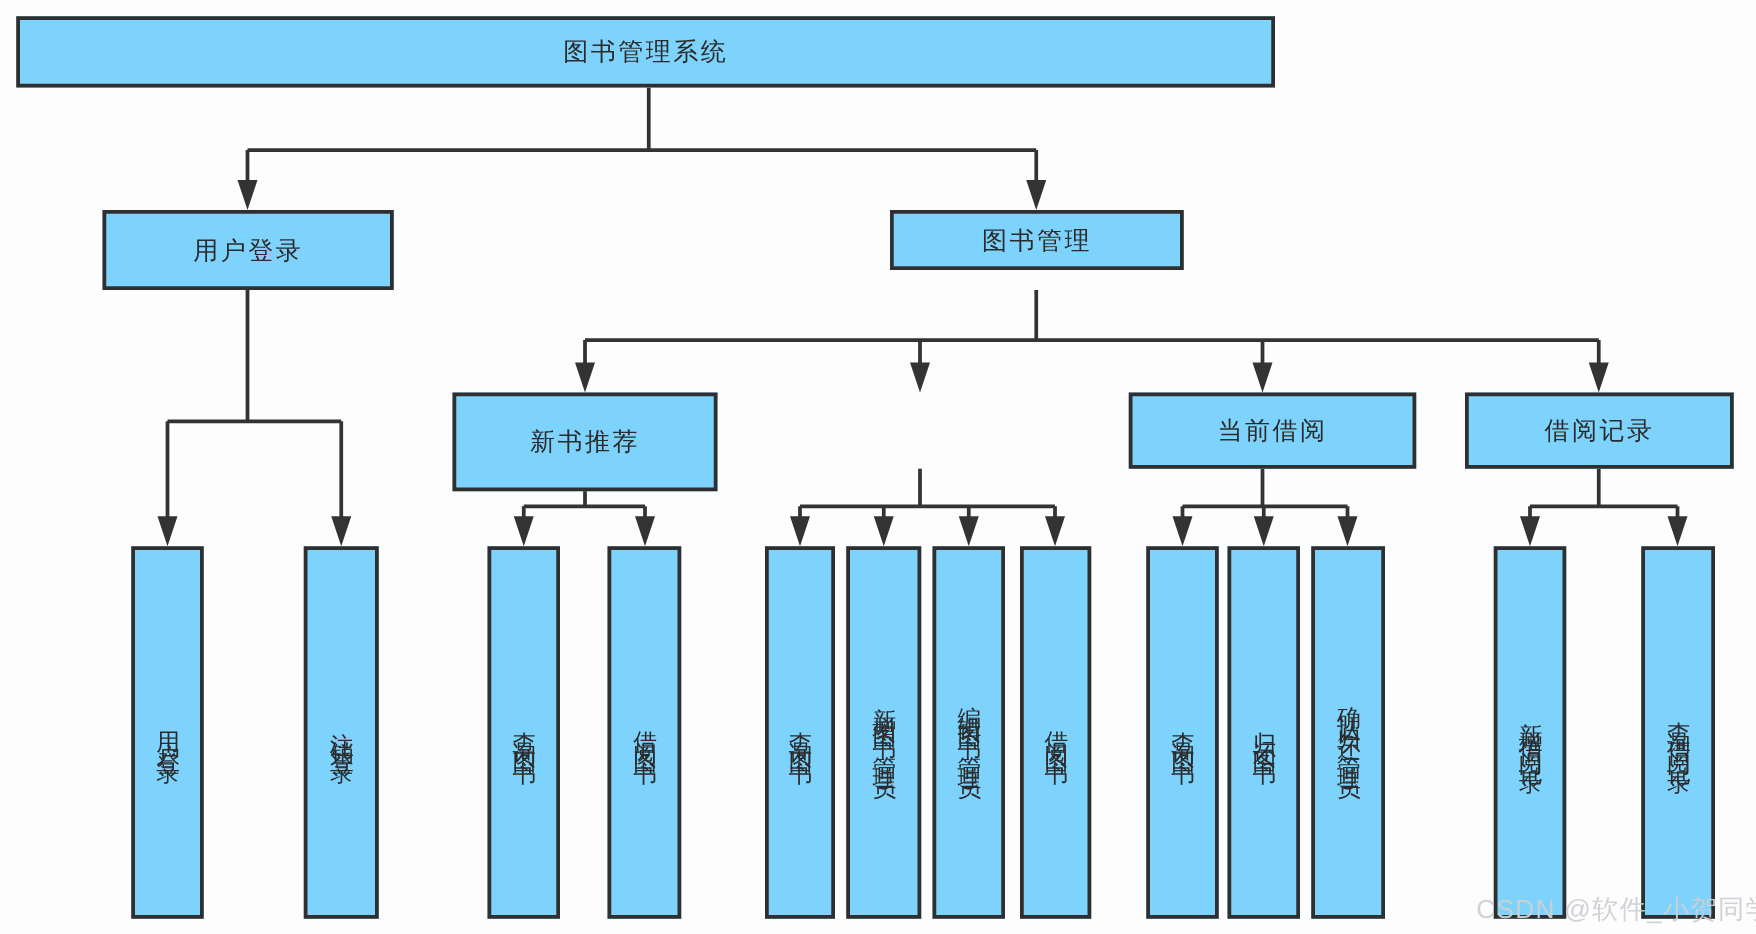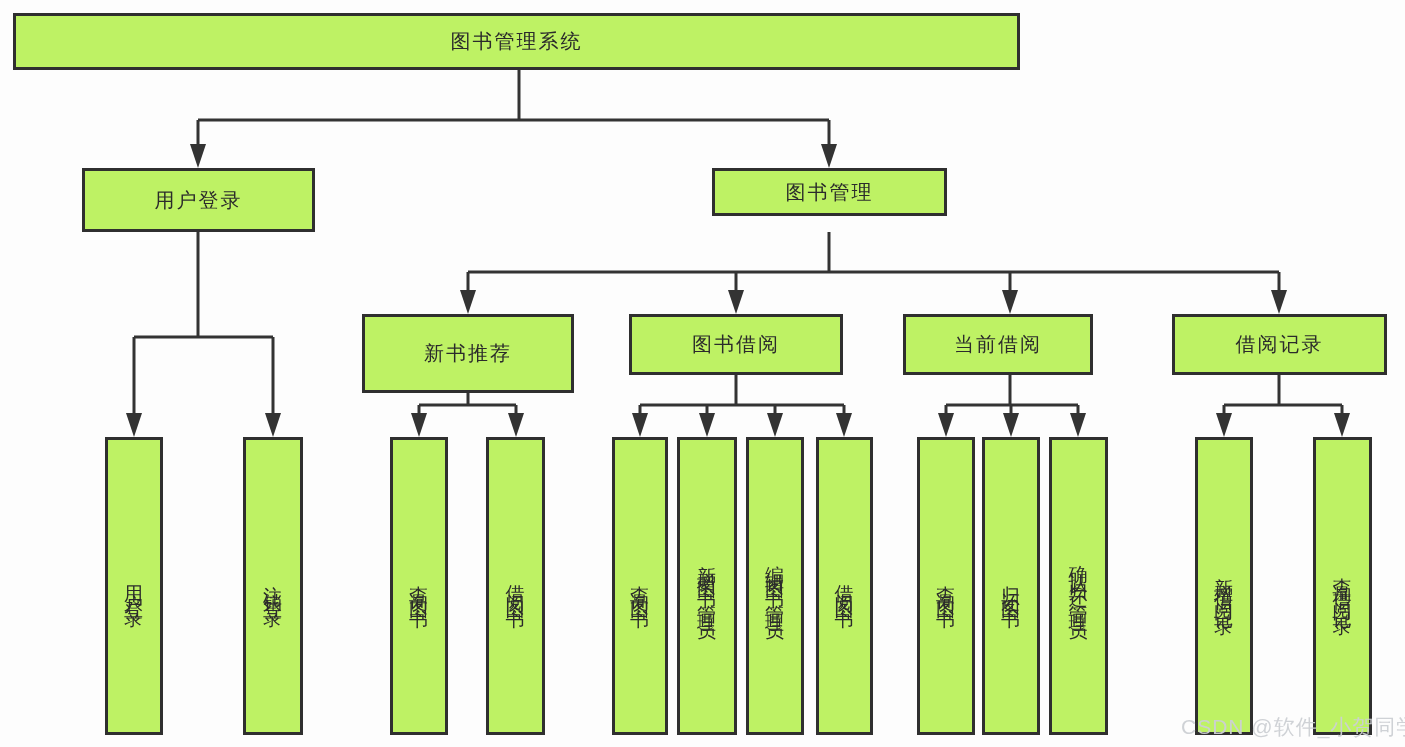--- a/index.html
+++ b/index.html
@@ -7,21 +7,21 @@
     position:relative;
     width:1405px; height:747px;
     background:#fdfdfd;
     font-family:"Liberation Sans", sans-serif;
     color:#2b2b2b;
     overflow:hidden;
   }
   svg.wires { position:absolute; left:0; top:0; z-index:1; }
   .node {
     position:absolute;
-    background:#bef264;
+    background:#7dd3fc;
     border:3px solid #2f2f2f;
     box-sizing:border-box;
     display:flex; align-items:center; justify-content:center;
     z-index:2;
   }
   .hbox .lbl { font-size:20px; letter-spacing:2px; white-space:nowrap; }
   .vbox .vlbl {
     writing-mode:vertical-rl;
     font-size:19px;
     letter-spacing:8px;
@@ -112,24 +112,21 @@
   <div class="node hbox" style="left:82px;top:168px;width:233px;height:64px">
     <span class="lbl">用户登录</span>
   </div>
   <div class="node hbox" style="left:712px;top:168px;width:235px;height:48px">
     <span class="lbl">图书管理</span>
   </div>
 
   <div class="node hbox" style="left:362px;top:314px;width:212px;height:79px">
     <span class="lbl">新书推荐</span>
   </div>
-  <div class="node hbox" style="left:629px;top:314px;width:214px;height:61px">
-    <span class="lbl">图书借阅</span>
-  </div>
-  <div class="node hbox" style="left:903px;top:314px;width:190px;height:61px">
+  <div class="node hbox" style="left:903px;top:314px;width:230px;height:61px">
     <span class="lbl">当前借阅</span>
   </div>
   <div class="node hbox" style="left:1172px;top:314px;width:215px;height:61px">
     <span class="lbl">借阅记录</span>
   </div>
 
   <div class="node vbox" style="left:105px;top:437px;width:58px;height:298px">
     <span class="vlbl">用户登录</span>
   </div>
   <div class="node vbox" style="left:243px;top:437px;width:60px;height:298px">

